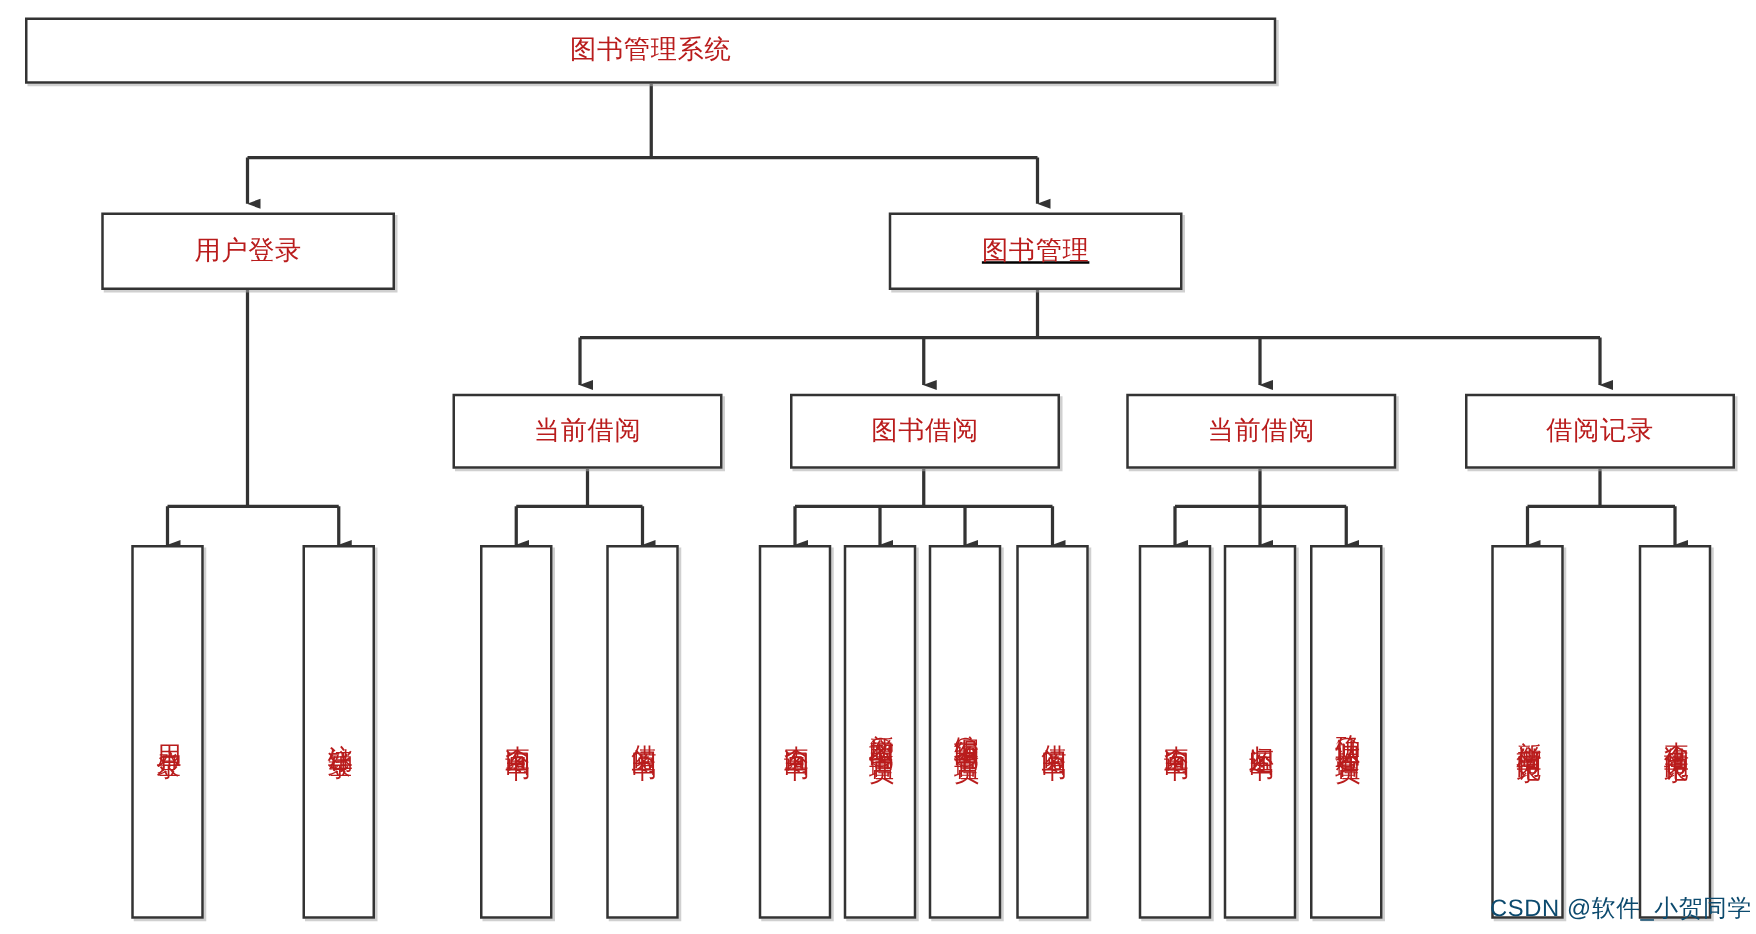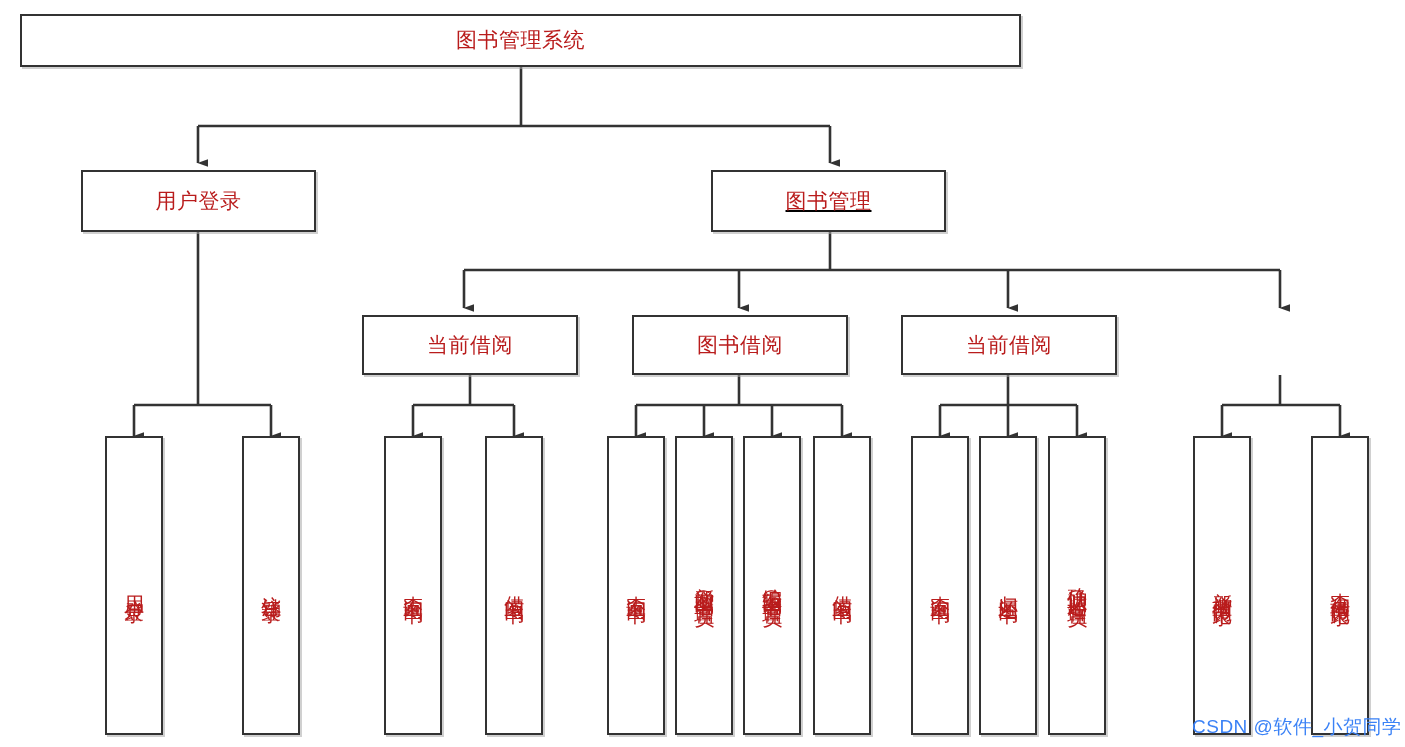--- a/index.html
+++ b/index.html
@@ -45,21 +45,21 @@
   }
   .node.vertical .label {
     writing-mode: vertical-rl;
     text-orientation: upright;
     letter-spacing: 3px;
     font-size: 20px;
     white-space: nowrap;
   }
   .watermark {
     position: absolute;
-    color: #3b82f6;
+    color: #0c4a6e;
     font-size: 19px;
     letter-spacing: 0.5px;
     white-space: nowrap;
     user-select: none;
   }
 </style>
 </head>
 <body>
 
 <div id="canvas">
@@ -128,20 +128,23 @@
 
   <div class="node" style="left:362px; top:315px; width:216px; height:60px;">
     <span class="label">当前借阅</span>
   </div>
   <div class="node" style="left:901px; top:315px; width:216px; height:60px;">
     <span class="label">当前借阅</span>
   </div>
   <div class="node" style="left:632px; top:315px; width:216px; height:60px;">
     <span class="label">图书借阅</span>
   </div>
+  <div class="node" style="left:1172px; top:315px; width:216px; height:60px;">
+    <span class="label">借阅记录</span>
+  </div>
 
   <div class="node vertical" style="left:105px; top:436px; width:58px; height:299px;">
     <span class="label">用户登录</span>
   </div>
   <div class="node vertical" style="left:242px; top:436px; width:58px; height:299px;">
     <span class="label">注销登录</span>
   </div>
 
   <div class="node vertical" style="left:384px; top:436px; width:58px; height:299px;">
     <span class="label">查询图书</span>

